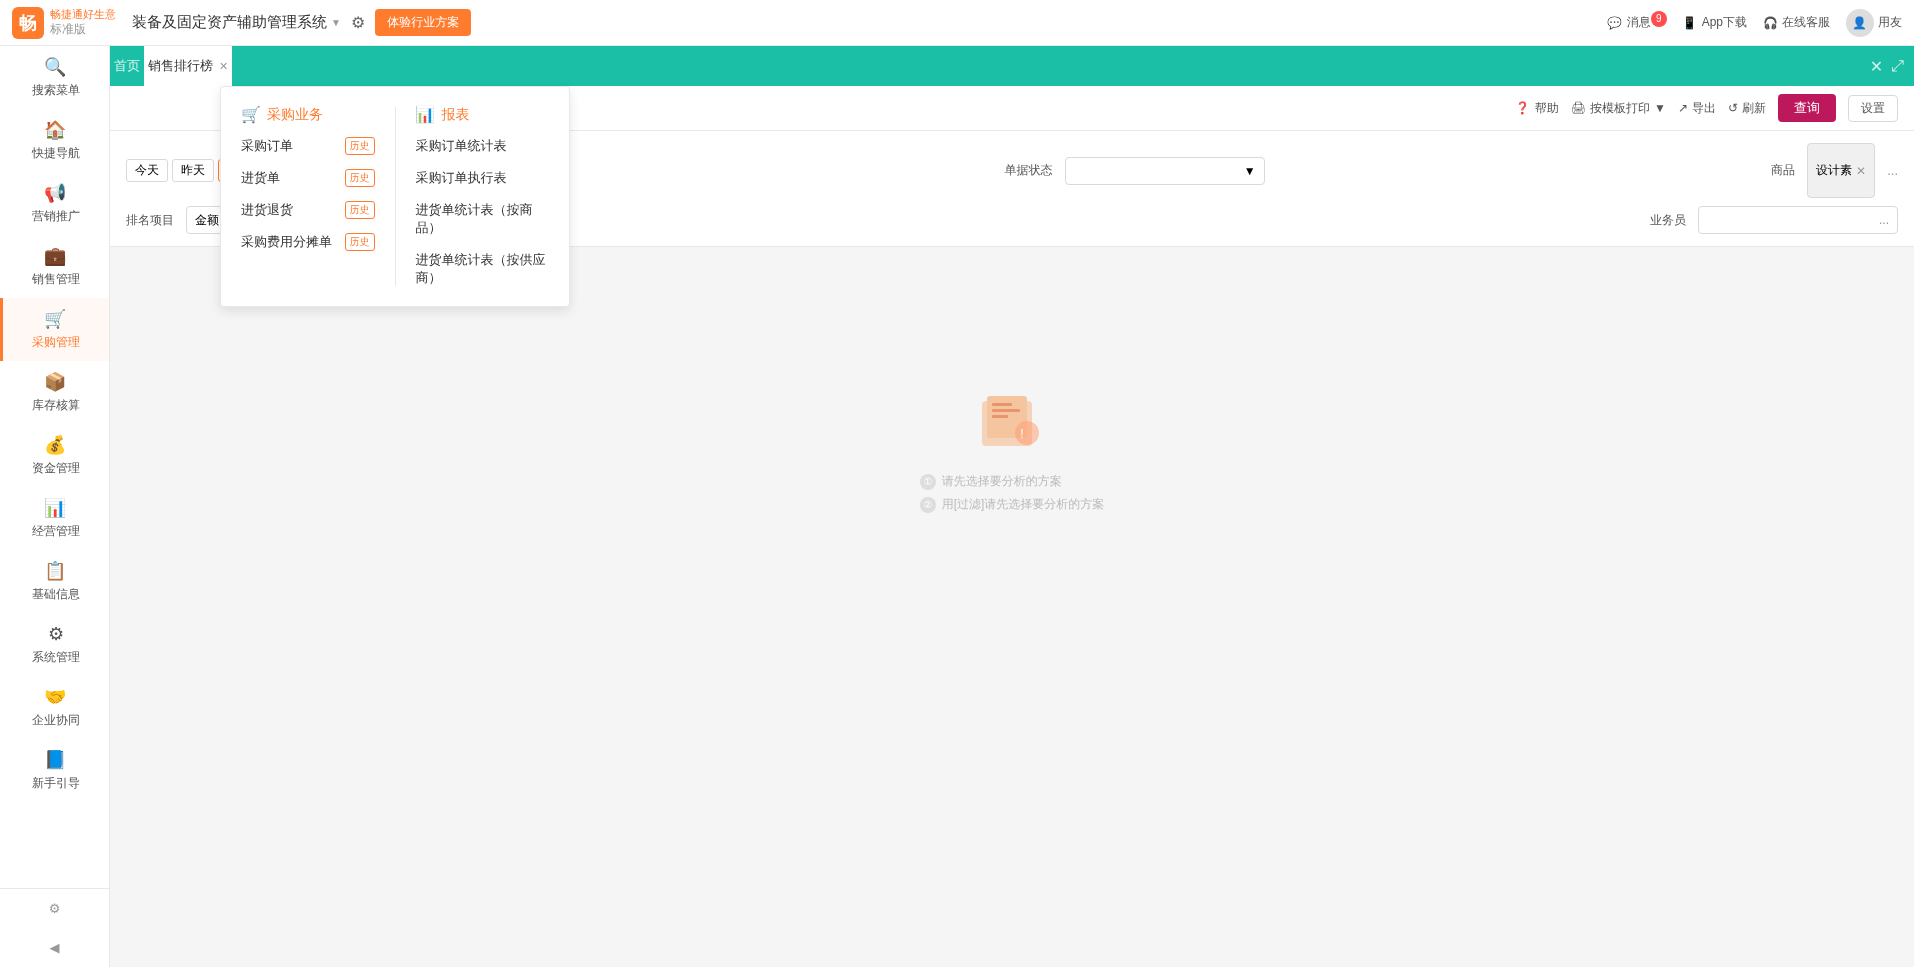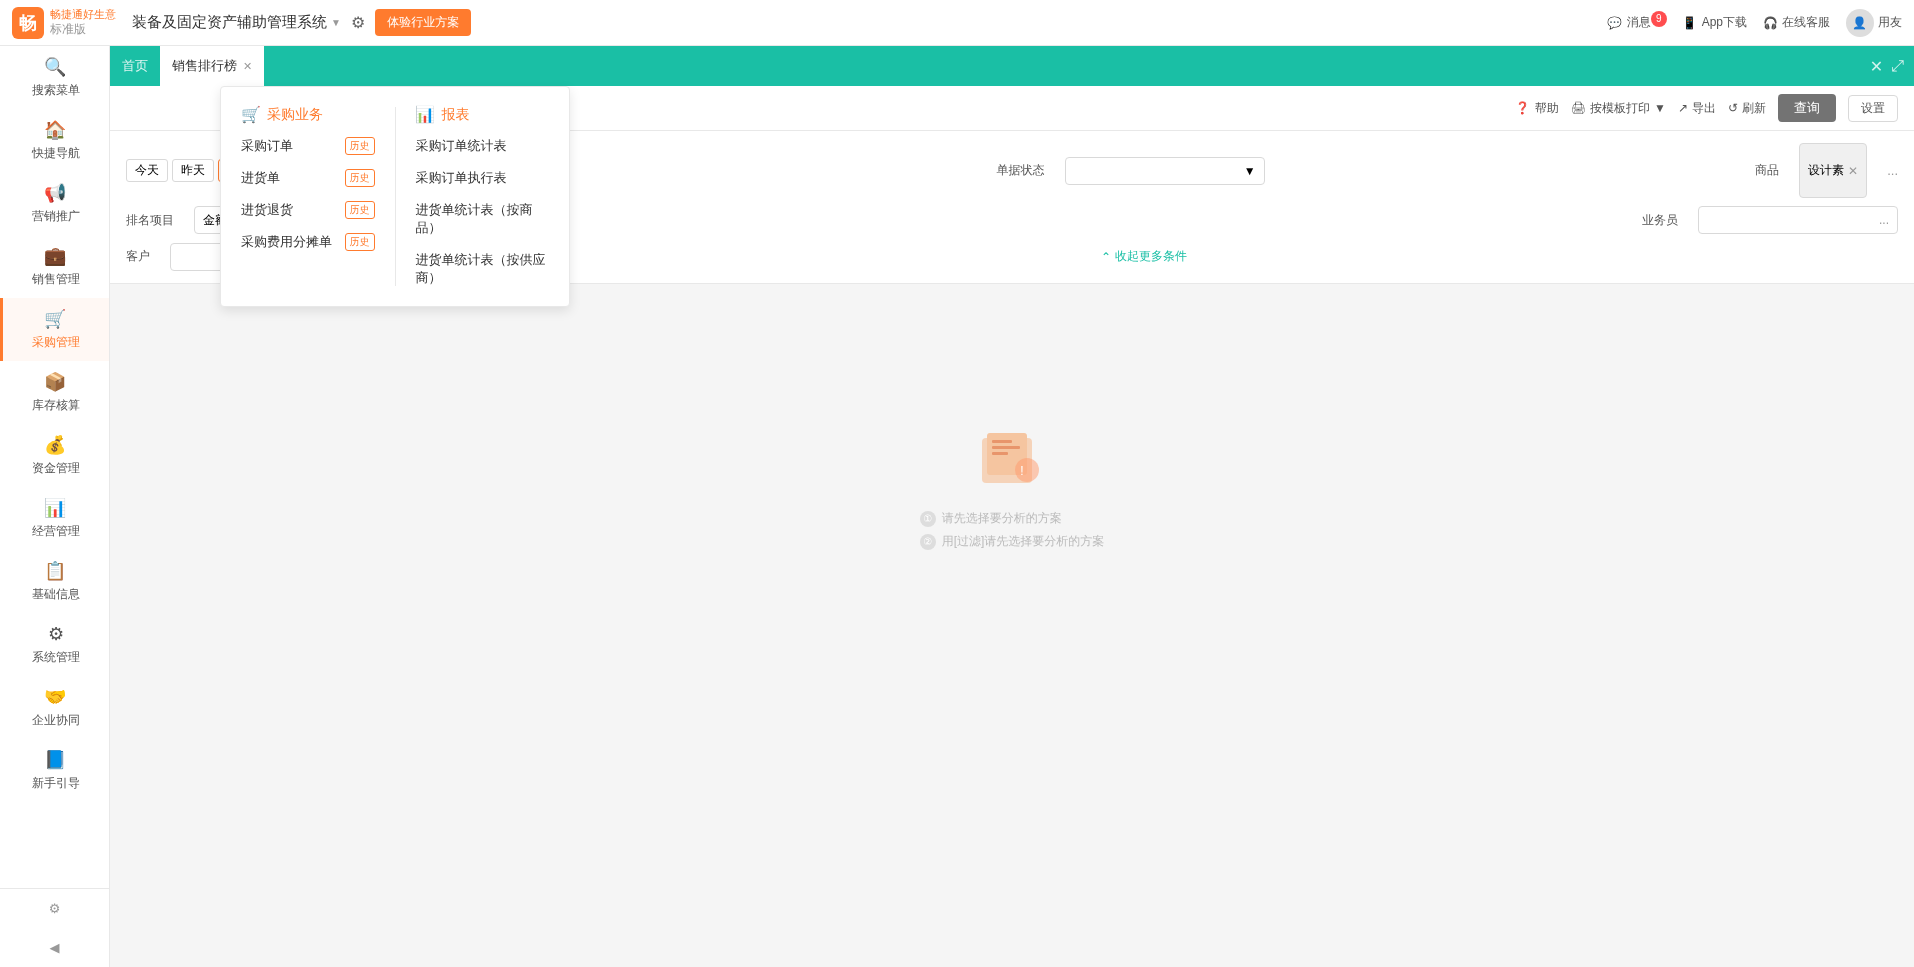--- a/index.html
+++ b/index.html
@@ -75,42 +75,42 @@
       height: 40px;
       background: #1abfa5;
       display: flex;
       align-items: center;
       flex-shrink: 0;
     }
     .tab-item {
       height: 100%;
       display: flex;
       align-items: center;
-      padding: 0 12px;
+      padding: 0 4px;
       cursor: pointer;
       color: rgba(255,255,255,0.85);
       font-size: 13px;
       gap: 6px;
     }
     .tab-item.active { background: #fff; color: #333; }
     .tab-close { font-size: 11px; color: #999; cursor: pointer; }
     .tab-spacer { flex: 1; }
     .tab-actions { display: flex; align-items: center; padding: 0 10px; gap: 8px; }
     .tab-action-btn { color: rgba(255,255,255,0.8); cursor: pointer; font-size: 16px; }
 
     
     .page-content { flex: 1; background: #f5f5f5; overflow: auto; padding: 0; position: relative; }
 
     
     .filter-area {
       background: #fff;
       padding: 12px 16px;
       border-bottom: 1px solid #e8e8e8;
     }
-    .filter-row { display: flex; align-items: center; gap: 20px; margin-bottom: 8px; flex-wrap: wrap; }
+    .filter-row { display: flex; align-items: center; gap: 12px; margin-bottom: 8px; flex-wrap: wrap; }
     .filter-row:last-child { margin-bottom: 0; }
     .filter-input {
       border: 1px solid #d9d9d9;
       border-radius: 4px;
       padding: 4px 8px;
       font-size: 12px;
       height: 28px;
       min-width: 120px;
     }
     .filter-select {
@@ -136,21 +136,21 @@
       align-items: center;
       gap: 4px;
     }
     .filter-tag-close { cursor: pointer; color: #999; }
     .date-range { display: flex; align-items: center; gap: 4px; }
     .date-btn { padding: 2px 8px; border: 1px solid #d9d9d9; border-radius: 3px; font-size: 12px; cursor: pointer; background: #fff; }
     .date-btn.active { background: #fff8f4; border-color: #ff7b2e; color: #ff7b2e; }
     .divider-line { color: #d9d9d9; }
     .toolbar-right { display: flex; align-items: center; gap: 12px; justify-content: flex-end; padding: 8px 16px; background: #fff; border-bottom: 1px solid #e8e8e8; }
     .toolbar-btn { display: flex; align-items: center; gap: 4px; font-size: 12px; color: #555; cursor: pointer; }
-    .toolbar-btn-orange { background: #737373; color: white; border: none; padding: 5px 16px; border-radius: 4px; cursor: pointer; font-size: 13px; }
+    .toolbar-btn-orange { background: #be185d; color: white; border: none; padding: 5px 16px; border-radius: 4px; cursor: pointer; font-size: 13px; }
     .toolbar-btn-white { background: #fff; color: #555; border: 1px solid #d9d9d9; padding: 4px 12px; border-radius: 4px; cursor: pointer; font-size: 12px; }
     .collapse-btn { display: flex; align-items: center; gap: 4px; color: #1abfa5; cursor: pointer; font-size: 12px; justify-content: center; padding: 6px; }
     .ellipsis { color: #999; cursor: pointer; }
 
     
     .empty-state { display: flex; flex-direction: column; align-items: center; justify-content: center; height: 400px; gap: 12px; }
     .empty-icon { width: 100px; height: 80px; position: relative; }
     .empty-step { display: flex; align-items: center; gap: 6px; color: #bbb; font-size: 12px; }
     .step-num { width: 16px; height: 16px; border-radius: 50%; background: #ddd; color: #fff; font-size: 10px; display: flex; align-items: center; justify-content: center; flex-shrink: 0; }
 
@@ -371,33 +371,20 @@
             <span>▼</span>
           </div>
           <div style="flex:1"></div>
           <span style="color:#555;font-size:12px;">业务员</span>
           <div class="filter-select" style="min-width:200px;">
             <span></span>
             <span style="color:#999;">...</span>
           </div>
         </div>
 
-        <div class="filter-row">
-          <span style="color:#555;font-size:12px;">客户</span>
-          <div class="filter-select" style="min-width:200px;">
-            <span></span>
-            <span style="color:#999;">...</span>
-          </div>
-          <div style="flex:1"></div>
-          <div class="collapse-btn">
-            <span>⌃</span>
-            <span>收起更多条件</span>
-          </div>
-          <div style="flex:1"></div>
-        </div>
       </div>
 
       <div class="empty-state">
         <div class="empty-icon">
           <svg width="100" height="80" viewBox="0 0 100 80">
             <rect x="20" y="20" width="50" height="45" rx="4" fill="#f5c5a0" opacity="0.7"></rect>
             <rect x="25" y="15" width="40" height="42" rx="3" fill="#f5c5a0"></rect>
             <rect x="30" y="22" width="20" height="3" rx="1" fill="#e8956b"></rect>
             <rect x="30" y="28" width="28" height="3" rx="1" fill="#e8956b"></rect>
             <rect x="30" y="34" width="16" height="3" rx="1" fill="#e8956b"></rect>

